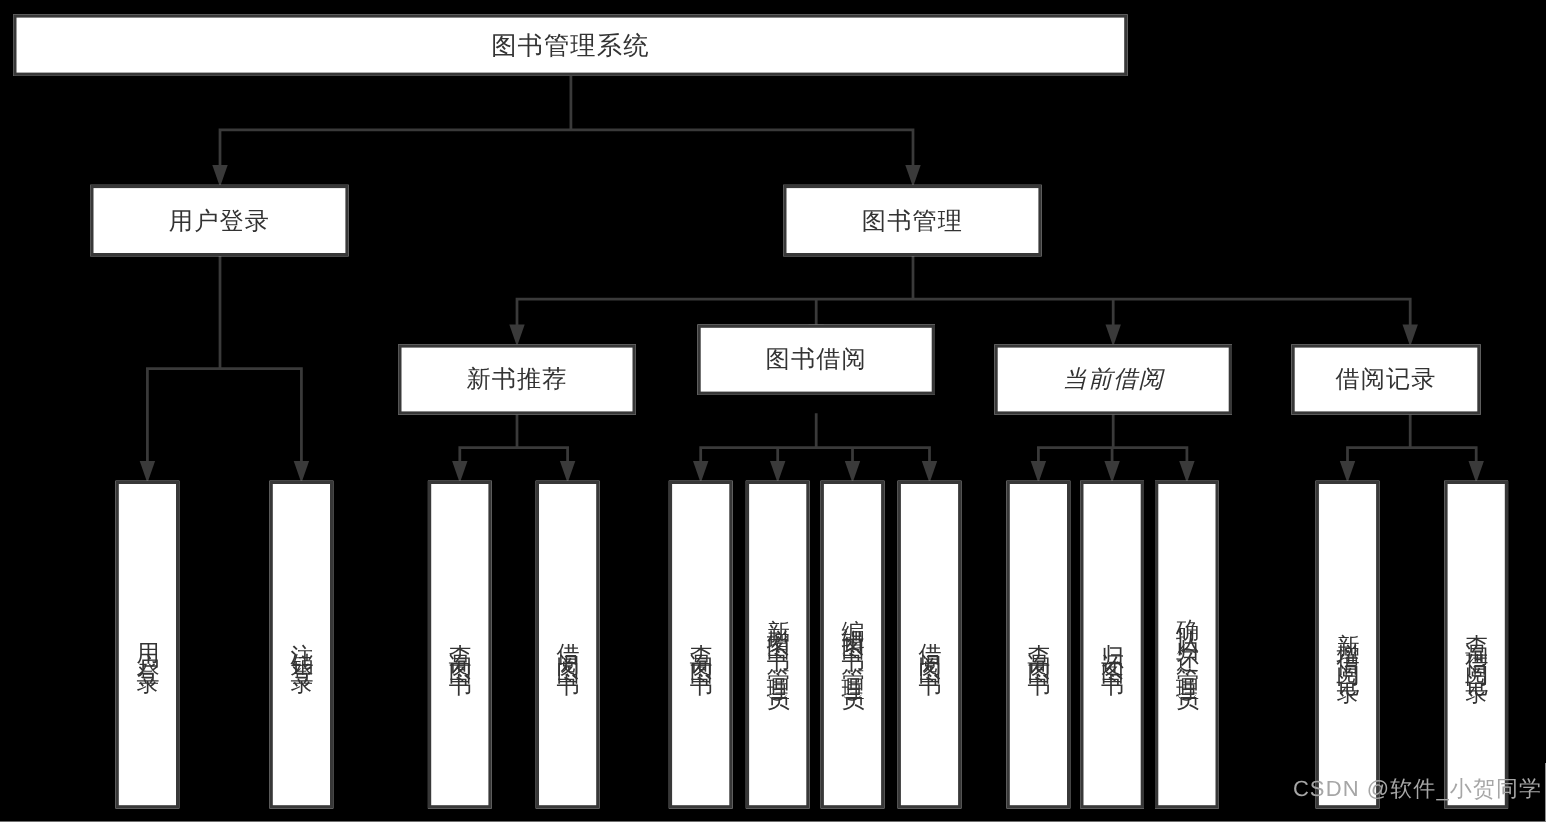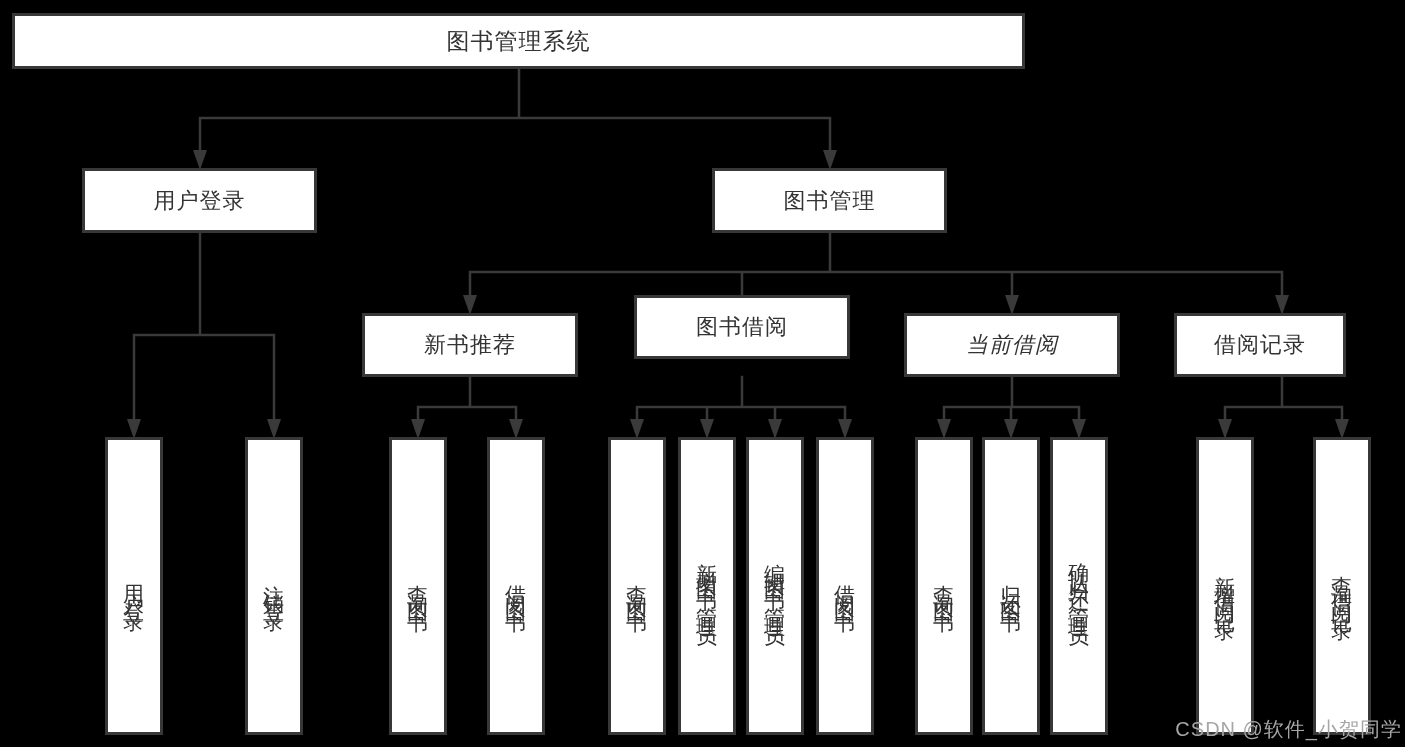--- a/index.html
+++ b/index.html
@@ -28,21 +28,21 @@
   .v{
     writing-mode:vertical-rl;
     text-orientation:mixed;
     font-size:21px;
     letter-spacing:9px;
     line-height:1;
   }
   #watermark{
     position:absolute;
     right:3px;
-    bottom:4px;
+    bottom:16px;
     z-index:3;
     font-size:20px;
     color:#a6a6a6;
     letter-spacing:1px;
     white-space:nowrap;
   }
 </style>
 </head>
 <body>
 

